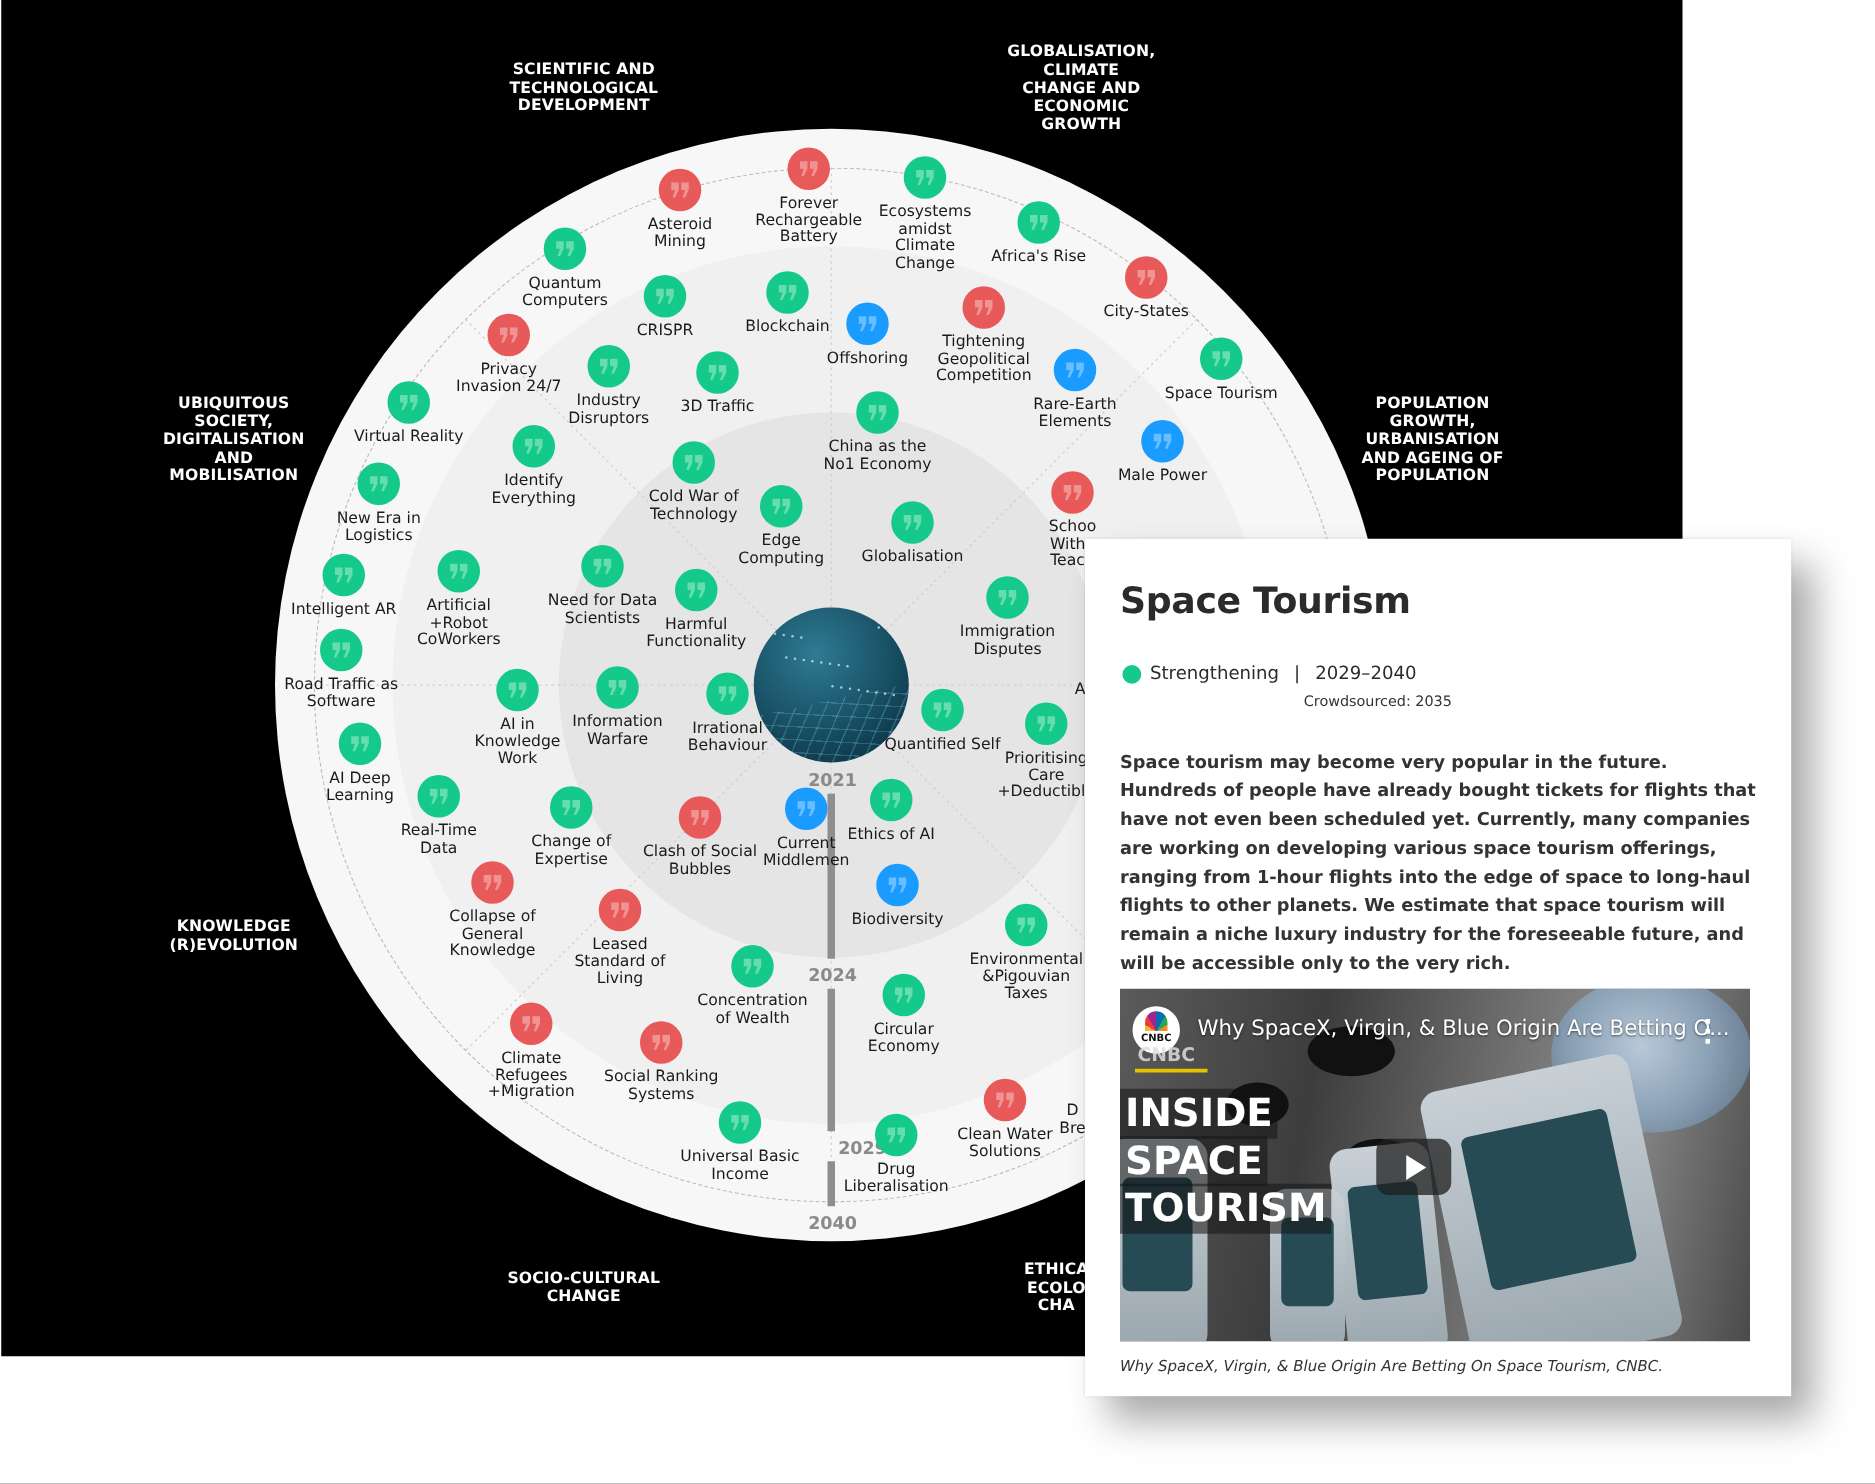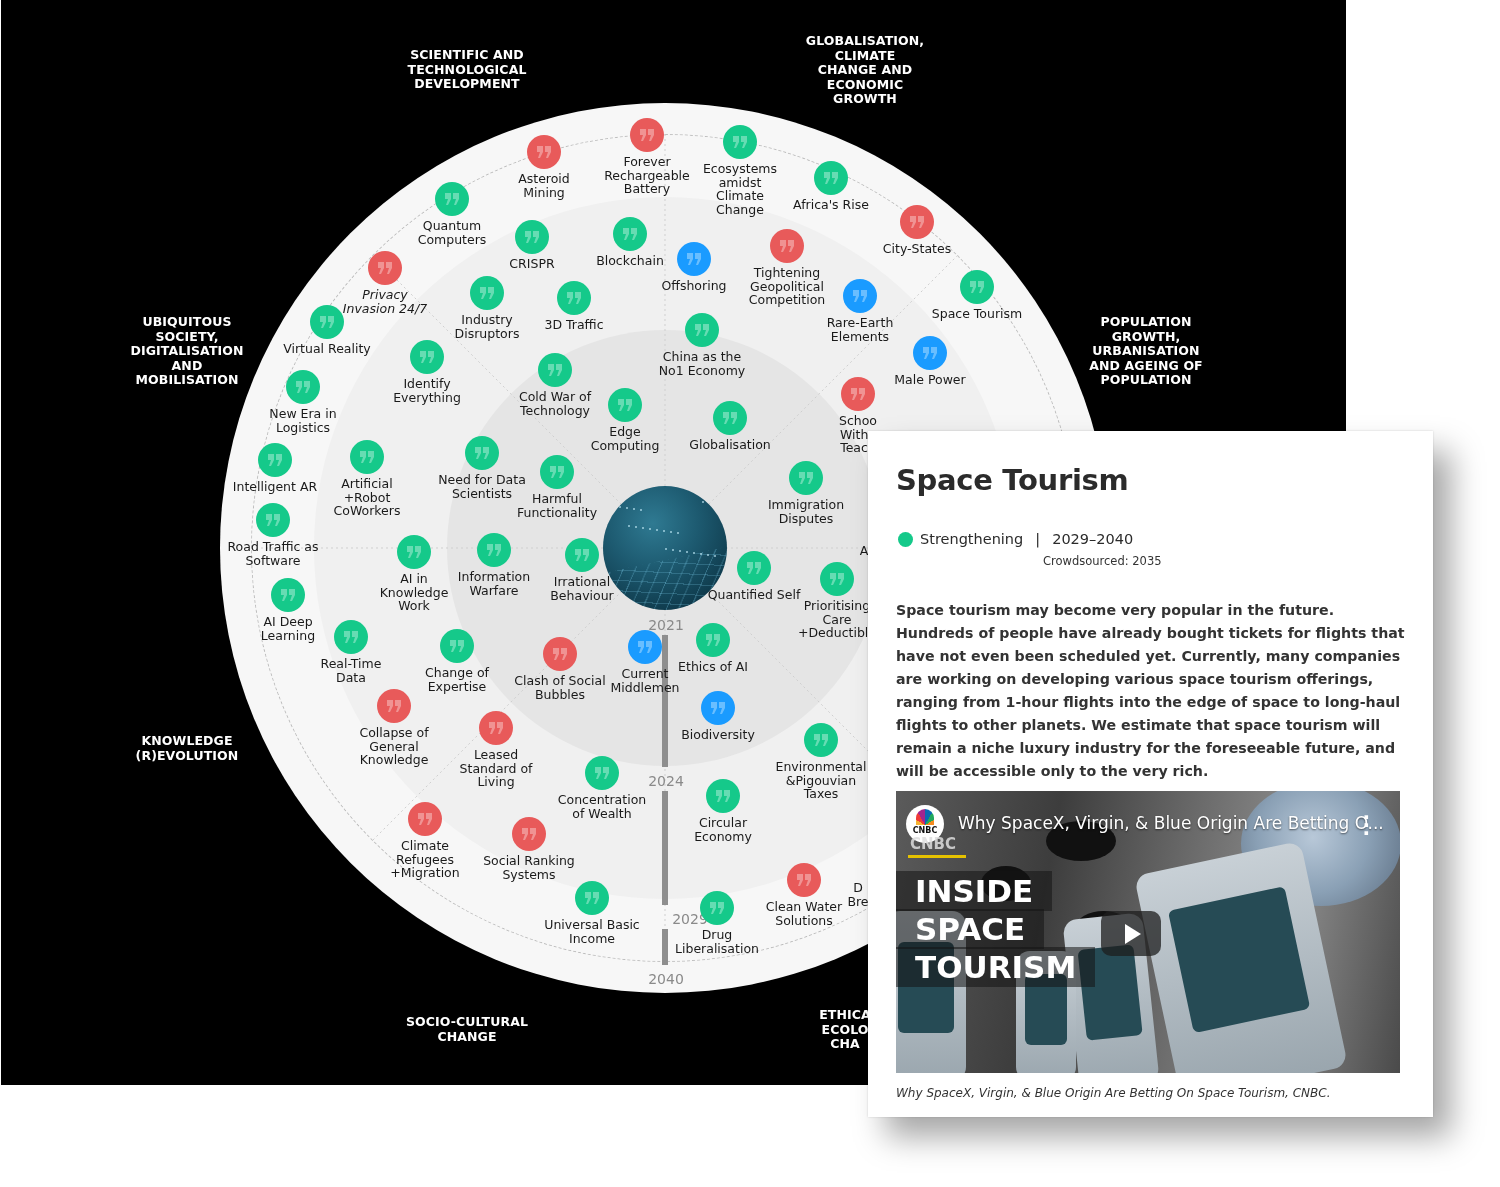--- a/index.html
+++ b/index.html
@@ -15,21 +15,21 @@
   .bubble { width:34px; height:34px; border-radius:50%; margin:0 auto; position:relative; }
   .bubble .q { position:absolute; left:9px; top:10px; width:16px; height:14px; }
   .item .lbl { font-size:12.5px; line-height:13.5px; color:#1a1a1a; margin-top:3px; white-space:pre; }
   .center-img { position:absolute; border-radius:50%;
      background: radial-gradient(circle at 40% 30%, #2f7a92 0%, #1d5a70 40%, #103d4f 75%, #0b2c3a 100%); overflow:hidden; }
   .center-img .grid { position:absolute; left:-20px; right:-20px; top:60%; height:60%;
      background: repeating-linear-gradient(115deg, rgba(120,200,230,.35) 0 1px, transparent 1px 12px),
                  repeating-linear-gradient(15deg, rgba(120,200,230,.25) 0 1px, transparent 1px 10px);
      transform:skewY(-12deg); }
   .star { position:absolute; width:2px; height:2px; background:#bfe8f5; border-radius:50%; opacity:.8; }
-  .year { position:absolute; transform:translateX(-50%); font-size:14px; font-weight:normal; color:#8a8a8a; }
+  .year { position:absolute; transform:translateX(-50%); font-size:14px; font-weight:bold; color:#8a8a8a; }
   .tl { position:absolute; width:6px; background:#8e8e8e; }
   
   .card { position:absolute; left:868px; top:431px; width:565px; height:686px; background:#fff;
           box-shadow: 18px 20px 30px rgba(0,0,0,.35), 0 0 2px rgba(0,0,0,.15); }
   .card h1 { position:absolute; left:28px; top:32px; margin:0; font-size:29px; font-weight:bold; color:#2b2b2b; letter-spacing:-0.3px;}
   .meta { position:absolute; left:30px; top:100px; display:flex; align-items:center; font-size:14.5px; color:#2b2b2b; }
   .dot { width:15px; height:15px; border-radius:50%; background:#15c98a; margin-right:7px; }
   .sep { margin:0 12px; }
   .crowd { position:absolute; left:175px; top:123px; font-size:11.5px; color:#333; }
   .desc { position:absolute; left:28px; top:168px; width:510px; font-size:14.2px; line-height:23px; font-weight:bold; color:#333; }
@@ -40,21 +40,21 @@
   .seat { position:absolute; background:linear-gradient(180deg,#c8d0d6,#9aa6ae); border-radius:14px; }
   .seat .back { position:absolute; left:15%; right:15%; top:18%; bottom:28%; background:#264b55; border-radius:6px; }
   .vtitle { position:absolute; left:62px; top:22px; color:#fff; font-size:17px; white-space:nowrap; text-shadow:0 1px 2px rgba(0,0,0,.6);}
   .logo { position:absolute; left:10px; top:14px; width:38px; height:38px; border-radius:50%; background:#fff; }
   .logo span { position:absolute; left:0; right:0; top:21px; text-align:center; font-size:8px; font-weight:bold; color:#111; }
   .peacock { position:absolute; left:10px; top:4px; width:18px; height:16px; border-radius:9px 9px 0 0;
       background: conic-gradient(from 270deg at 50% 100%, #f6b332 0 30deg, #ef3b39 30deg 60deg, #a2258f 60deg 90deg, #0a6ab2 90deg 120deg, #22a85e 120deg 150deg, #f58b1f 150deg 180deg, transparent 180deg); }
   .cnbc-word { position:absolute; left:14px; top:44px; color:#ddd; font-weight:bold; font-size:15px; opacity:.85; }
   .yline { position:absolute; left:12px; top:64px; width:58px; height:3px; background:#e6c200; }
   .kebab { position:absolute; right:30px; top:22px; color:#fff; font-size:20px; line-height:8px; font-weight:bold; }
-  .bigtxt { position:absolute; left:0; background:rgba(20,20,20,.55); color:#fff; font-weight:bold; font-size:31px; padding:2px 19px; line-height:36px; }
+  .bigtxt { position:absolute; left:0; background:rgba(20,20,20,.55); color:#fff; font-weight:bold; font-size:31px; padding:2px 4px; line-height:36px; }
   .play { position:absolute; left:205px; top:120px; width:60px; height:45px; border-radius:10px; background:rgba(30,30,30,.75); }
   .play:after { content:""; position:absolute; left:24px; top:13px; border-left:16px solid #fff; border-top:10px solid transparent; border-bottom:10px solid transparent; }
   .caption { position:absolute; left:28px; top:655px; font-size:12px; font-style:italic; color:#333; }
 </style>
 </head>
 <body>
 
 <div class="bg"></div>
 <div class="radar" id="radar">
     <div class="ring" style="left: 220px; top: 103px; width: 890px; height: 890px; background: rgb(247, 247, 247);"></div>
@@ -236,21 +236,21 @@
 Elements</div>
     </div>
     <div class="item" style="left: 930px; top: 336px;">
       <div class="bubble" style="background:#1a9bff">
         <svg class="q" viewBox="0 0 16 14">
           <path d="M1 1h6v6l-3 6H2l2-6H1z M9 1h6v6l-3 6h-2l2-6H9z" fill="rgba(255,255,255,0.35)"></path>
         </svg>
       </div>
       <div class="lbl">Male Power</div>
     </div>
-    <div class="item" style="left: 385px; top: 251px; font-style: italic;">
+    <div class="item" style="left: 407px; top: 251px;">
       <div class="bubble" style="background:#e85a5a">
         <svg class="q" viewBox="0 0 16 14">
           <path d="M1 1h6v6l-3 6H2l2-6H1z M9 1h6v6l-3 6h-2l2-6H9z" fill="rgba(255,255,255,0.35)"></path>
         </svg>
       </div>
       <div class="lbl">Privacy
 Invasion 24/7</div>
     </div>
     <div class="item" style="left: 487px; top: 276px;">
       <div class="bubble" style="background:#15c98a">

